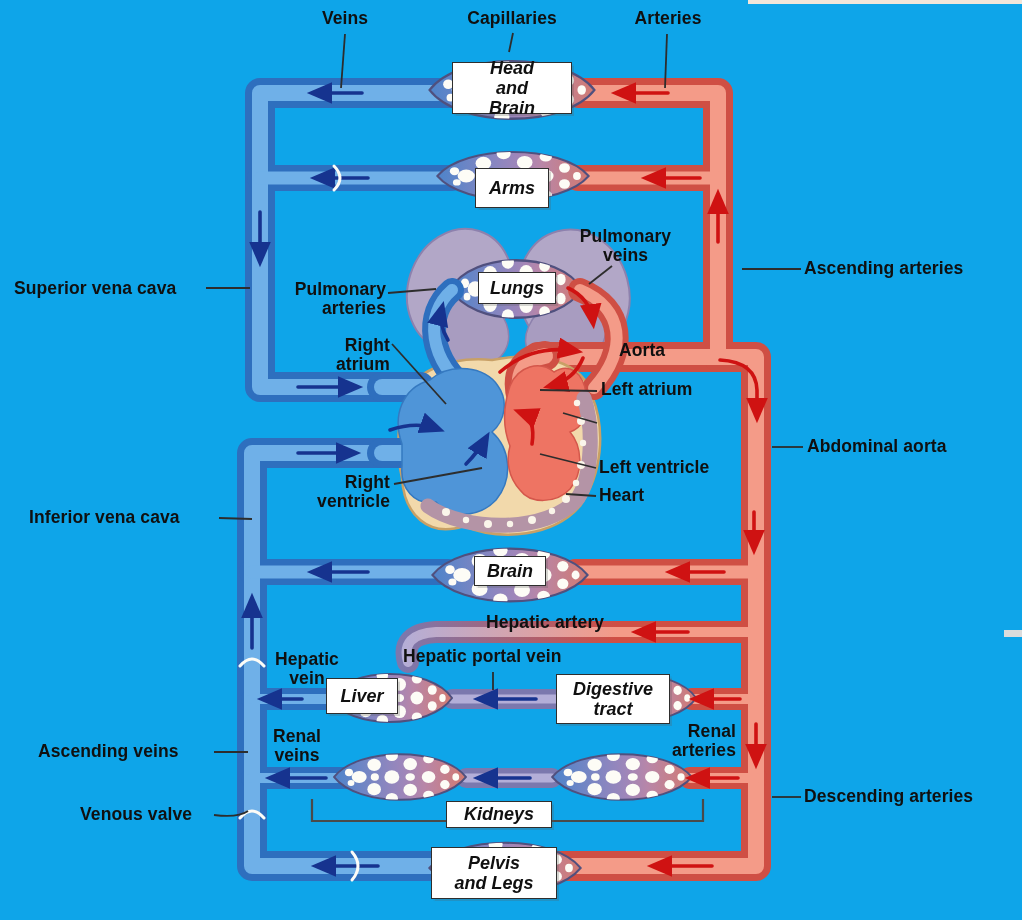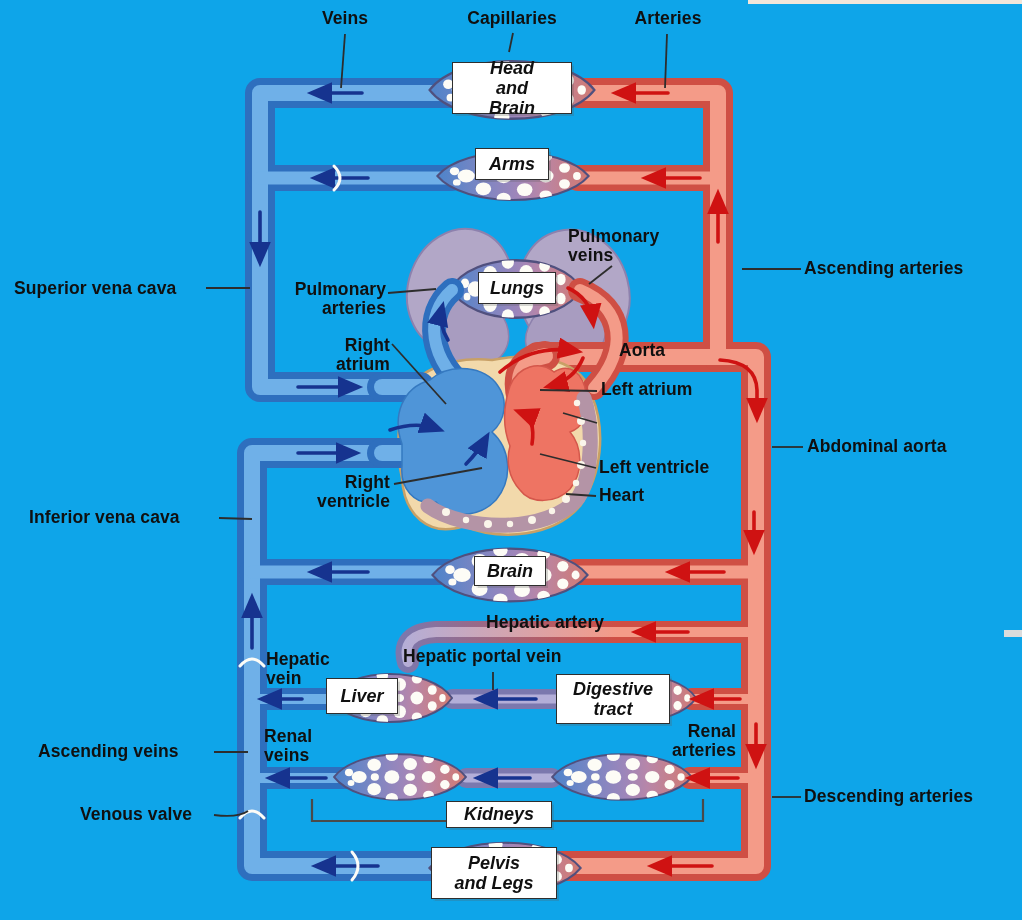--- a/index.html
+++ b/index.html
@@ -14,21 +14,21 @@
   .w26{stroke-width:26}.w13{stroke-width:13}
   .w24{stroke-width:24}.w12{stroke-width:12}
   .w22{stroke-width:22}.w10{stroke-width:10}
   .w20{stroke-width:20}.w9{stroke-width:9}
   .arrB{stroke:#16338f;stroke-width:3.6;fill:none;stroke-linecap:round}
   .arrR{stroke:#cf1212;stroke-width:3.6;fill:none;stroke-linecap:round}
   .ptr{stroke:#2d2d2d;stroke-width:1.8;fill:none}
   .valve{stroke:#fdfcf7;stroke-width:3;fill:none;stroke-linecap:round}
   
   .lbl{position:absolute;font-weight:bold;font-size:17.5px;line-height:1.07;color:#101010;
-       letter-spacing:.1px;}
+       letter-spacing:.1px;text-align:center;}
   .nw{white-space:nowrap}
   .tr{text-align:right}
   .tc{text-align:center}
   .obox{position:absolute;background:#ffffff;border:1.6px solid #2e2e2e;color:#101010;
         font-weight:bold;font-size:18px;line-height:1.12;display:flex;align-items:center;
         justify-content:center;text-align:center;padding:1px 20px;box-sizing:border-box;
         box-shadow:1.5px 1.5px 1px rgba(90,90,90,.25);font-style:italic;}
   .artifact{position:absolute;}
 </style>
 </head>
@@ -283,21 +283,21 @@
 <div class="lbl nw" style="left:486px;top:613px">Hepatic artery</div>
 <div class="lbl nw" style="left:403px;top:647px">Hepatic portal vein</div>
 <div class="lbl" style="left:266px;top:650px;width:82px">Hepatic vein</div>
 <div class="lbl" style="left:264px;top:727px;width:66px">Renal veins</div>
 <div class="lbl tr" style="left:656px;top:722px;width:80px">Renal arteries</div>
 <div class="lbl nw" style="left:38px;top:742px">Ascending veins</div>
 <div class="lbl nw" style="left:80px;top:805px">Venous valve</div>
 <div class="lbl nw" style="left:804px;top:787px">Descending arteries</div>
 
 <div class="obox" style="left:452px;top:62px;width:120px;height:52px">Head and Brain</div>
-<div class="obox" style="left:475px;top:148px;width:74px;height:32px">Arms</div>
+<div class="obox" style="left:475px;top:168px;width:74px;height:40px">Arms</div>
 <div class="obox" style="left:478px;top:272px;width:78px;height:32px">Lungs</div>
 <div class="obox" style="left:474px;top:556px;width:72px;height:30px">Brain</div>
 <div class="obox" style="left:326px;top:678px;width:72px;height:36px">Liver</div>
 <div class="obox" style="left:556px;top:674px;width:114px;height:50px">Digestive tract</div>
 <div class="obox" style="left:446px;top:801px;width:106px;height:27px">Kidneys</div>
 <div class="obox" style="left:431px;top:847px;width:126px;height:52px">Pelvis and Legs</div>
 
 <div class="artifact" style="left:748px;top:0;width:274px;height:4px;background:#f2e6da"></div>
 <div class="artifact" style="left:1004px;top:630px;width:18px;height:7px;background:#dcdcdc"></div>
 

